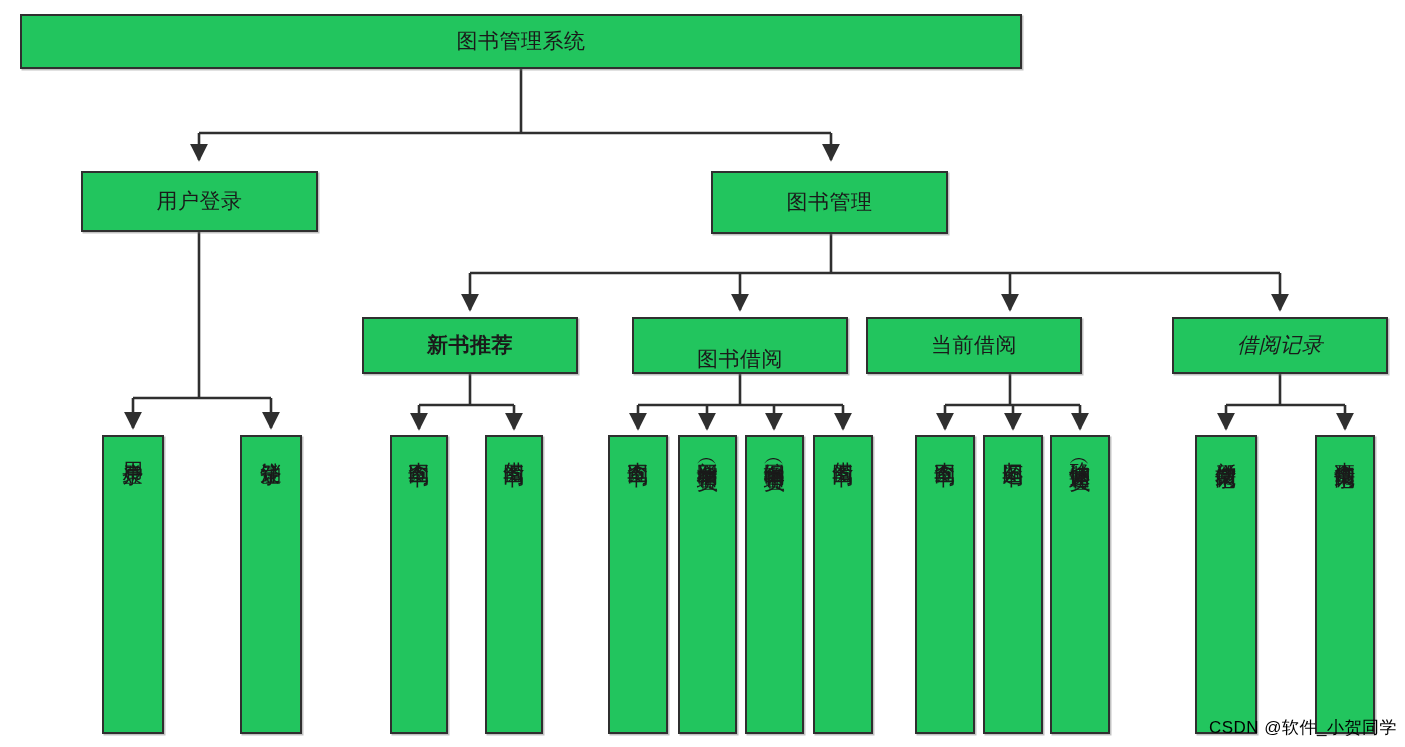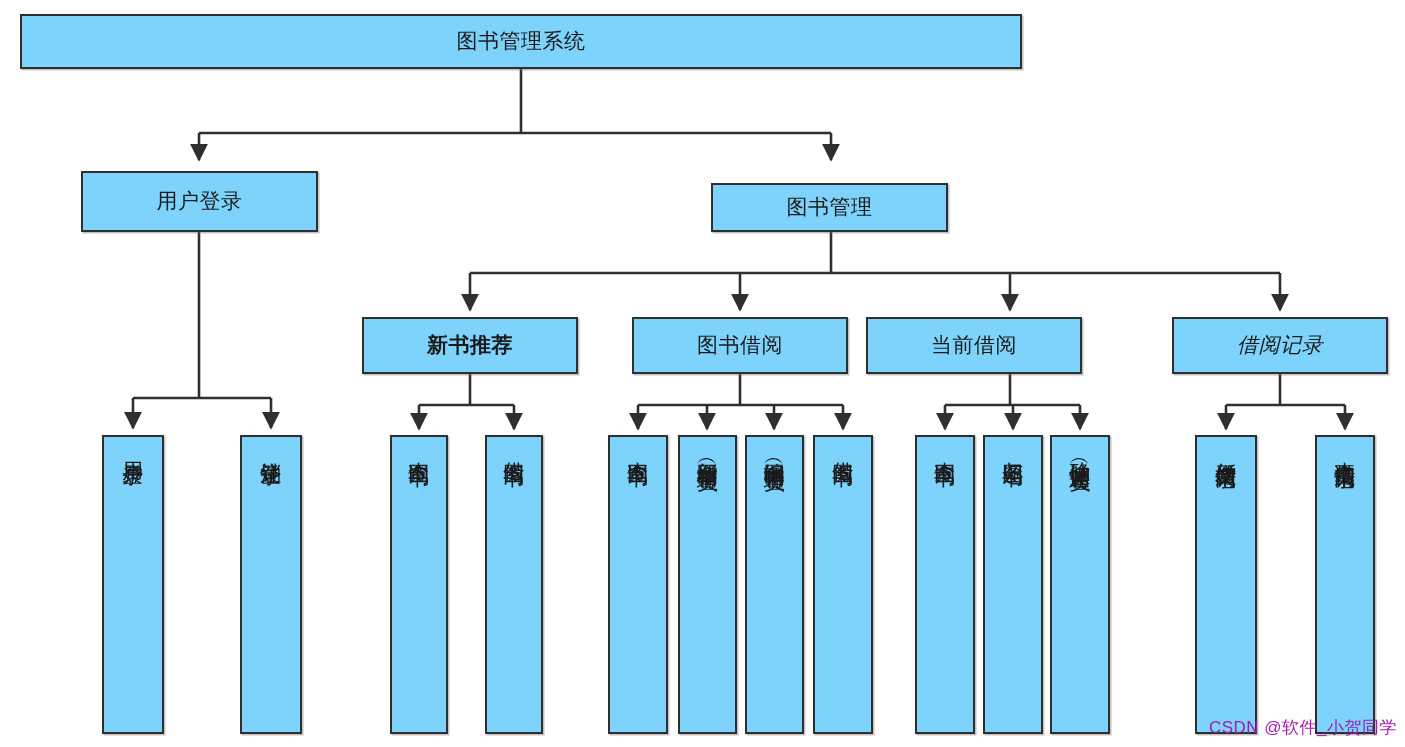--- a/index.html
+++ b/index.html
@@ -22,21 +22,21 @@
     left: 0;
     top: 0;
     width: 1405px;
     height: 747px;
     pointer-events: none;
   }
   .node {
     position: absolute;
     box-sizing: border-box;
     border: 2px solid #2f2f2f;
-    background: #7dd3fc;
+    background: #22c55e;
     display: flex;
     align-items: center;
     justify-content: center;
     color: #1a1a1a;
     box-shadow: 1.5px 1.5px 0 rgba(120,120,120,0.45);
   }
   .node .label {
     display: block;
     text-align: center;
     line-height: 1.18;
@@ -57,21 +57,21 @@
     font-size: 21px;
     line-height: 1.22;
     letter-spacing: 1.5px;
     white-space: nowrap;
   }
   #watermark {
     position: absolute;
     right: 8px;
     bottom: 8px;
     font-size: 17px;
-    color: #a21caf;
+    color: #000000;
     letter-spacing: 0.5px;
     white-space: nowrap;
   }
 </style>
 </head>
 <body>
 
 <div id="diagram-root">
 
   <svg id="edge-layer" viewBox="0 0 1405 747" width="1405" height="747" xmlns="http://www.w3.org/2000/svg">
@@ -124,28 +124,28 @@
     </g>
   </svg>
 
   <div class="node h" style="left:20px; top:14px; width:1002px; height:55px;">
     <span class="label">图书管理系统</span>
   </div>
 
   <div class="node h" style="left:81px; top:171px; width:237px; height:61px;">
     <span class="label">用户登录</span>
   </div>
-  <div class="node h" style="left:711px; top:183px; width:237px; height:49px;">
+  <div class="node h" style="left:711px; top:171px; width:237px; height:63px;">
     <span class="label">图书管理</span>
   </div>
 
   <div class="node h" style="left:362px; top:317px; width:216px; height:57px;font-weight:bold;">
     <span class="label">新书推荐</span>
   </div>
-  <div class="node h" style="left:632px; top:317px; width:216px; height:57px;">
+  <div class="node h" style="left:632px; top:317px; width:216px; height:57px;align-items:flex-end;">
     <span class="label">图书借阅</span>
   </div>
   <div class="node h" style="left:866px; top:317px; width:216px; height:57px;">
     <span class="label">当前借阅</span>
   </div>
   <div class="node h" style="left:1172px; top:317px; width:216px; height:57px;font-style:italic;">
     <span class="label">借阅记录</span>
   </div>
 
   <div class="node v" style="left:102px; top:435px; width:62px; height:299px;">

